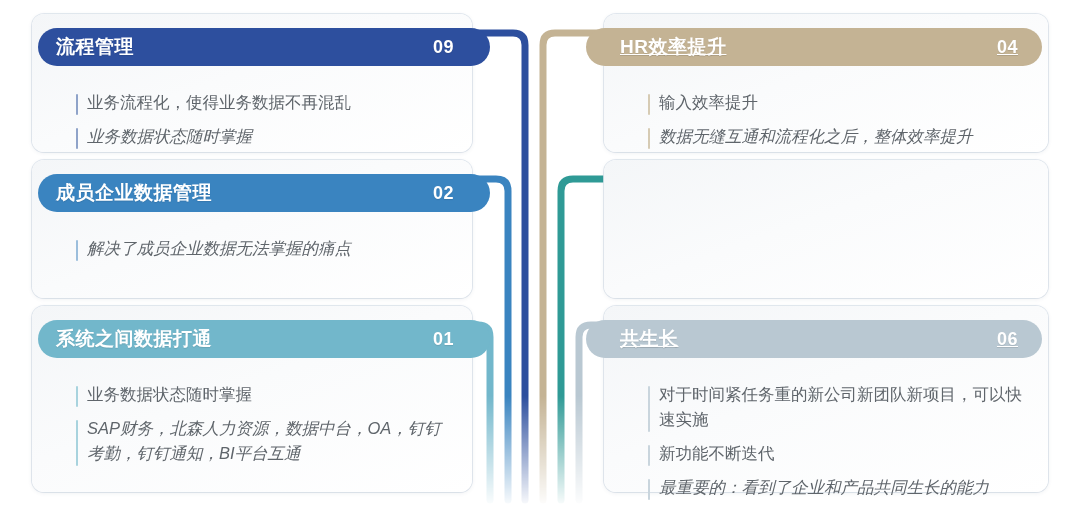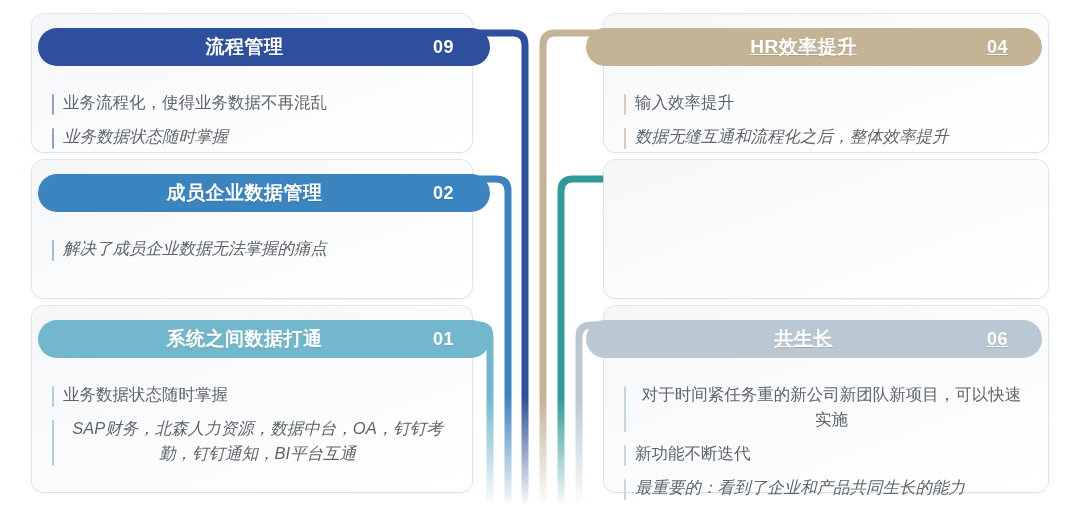--- a/index.html
+++ b/index.html
@@ -2,21 +2,21 @@
 <html><head>
 <meta charset="utf-8">
 <style>
   * { margin:0; padding:0; box-sizing:border-box; }
   html,body {
     width:1080px; height:508px;
     background:#ffffff;
     font-family:"Liberation Sans","DejaVu Sans",sans-serif;
     overflow:hidden;
   }
-  #stage { position:relative; width:952px; height:508px; background:#fff;text-align:center; }
+  #stage { position:relative; width:952px; height:508px; background:#fff; }
 
   
   #connectors { position:absolute; left:0; top:0; width:1080px; height:508px; z-index:1; }
 
   
   .card {
     position:absolute; z-index:2;
     border-radius:12px;
     background:linear-gradient(160deg,#f4f6f8 0%,#fafbfc 45%,#ffffff 100%);
     box-shadow:0 1px 4px rgba(60,80,110,.10), 0 0 0 1px rgba(225,231,238,.85);
@@ -42,25 +42,25 @@
     white-space:nowrap; flex:1 1 auto;
     text-shadow:0 1px 1px rgba(0,0,0,.10);
   }
   .card.right .hdr-title { padding-left:2px; }
   .hdr-num {
     font-size:18px; font-weight:bold; letter-spacing:.5px;
     flex:0 0 auto;
     text-shadow:0 1px 1px rgba(0,0,0,.10);
   }
   .card.left  .hdr-num { margin-right:22px; }
-  .card.right .hdr-num { margin-right:16px; }
+  .card.right .hdr-num { margin-right:6px; }
 
   
   .body { position:absolute; left:0; right:0; top:62px; bottom:0; padding:14px 20px 10px 20px; }
-  .bullet { display:flex; align-items:flex-start; margin-bottom:9px; }
+  .bullet { display:flex; align-items:flex-start; margin-bottom:9px;margin-left:24px; }
   .bullet:last-child { margin-bottom:0;font-style:italic; }
   .tick {
     flex:0 0 auto; width:2px; min-height:19px; align-self:stretch;
     margin:4px 9px 0 0; border-radius:1px;
   }
   .btxt {
     font-size:16.5px; line-height:25px; color:#5f656b;
     font-family:"Liberation Sans","DejaVu Sans",sans-serif;
   }
 </style>

